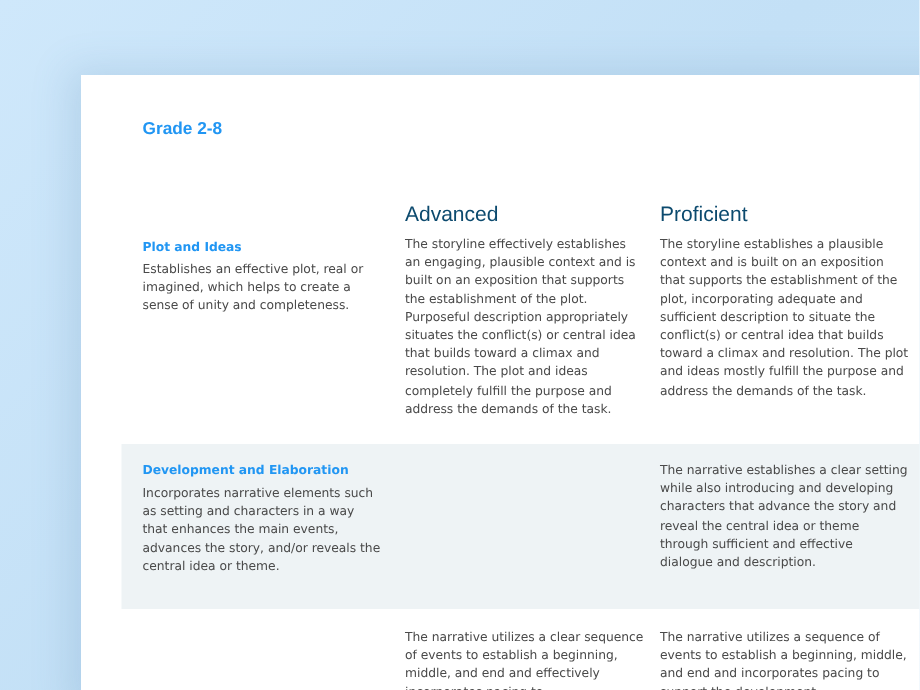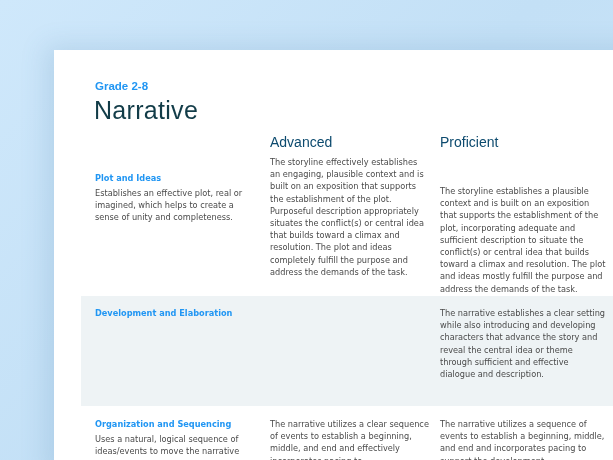--- a/index.html
+++ b/index.html
@@ -41,42 +41,38 @@
   }
   .c1 { left: 14px; width: 160px; }
   .c2 { left: 189px; width: 160px; }
   .c3 { left: 359px; width: 166px; }
 </style>
 </head>
 <body>
 
 <div class="card">
   <div class="grade">Grade 2-8</div>
-  <div class="title">Narrative</div>
 
   <div class="colhead" style="left:216px;">Advanced</div>
   <div class="colhead" style="left:386px;">Proficient</div>
 
   <div class="row" style="top:104px; height:135px;">
-    <div class="cell c1" style="top:18px;">
+    <div class="cell c1" style="top:4px;">
       <div class="crit">Plot and Ideas</div>
       <div>Establishes an effective plot, real or imagined, which helps to create a sense of unity and completeness.</div>
     </div>
     <div class="cell c2" style="top:2px;">The storyline effectively establishes an engaging, plausible context and is built on an exposition that supports the establishment of the plot. Purposeful description appropriately situates the conflict(s) or central idea that builds toward a climax and resolution. The plot and ideas completely fulfill the purpose and address the demands of the task.</div>
-    <div class="cell c3" style="top:2px;margin-top:29px;">The storyline establishes a plausible context and is built on an exposition that supports the establishment of the plot, incorporating adequate and sufficient description to situate the conflict(s) or central idea that builds toward a climax and resolution. The plot and ideas mostly fulfill the purpose and address the demands of the task.</div>
+    <div class="cell c3" style="top:2px;">The storyline establishes a plausible context and is built on an exposition that supports the establishment of the plot, incorporating adequate and sufficient description to situate the conflict(s) or central idea that builds toward a climax and resolution. The plot and ideas mostly fulfill the purpose and address the demands of the task.</div>
   </div>
 
   <div class="row shaded" style="top:246px; height:110px;">
     <div class="cell c1" style="top:11px;">
       <div class="crit">Development and Elaboration</div>
+      <div>Incorporates narrative elements such as setting and characters in a way that enhances the main events, advances the story, and/or reveals the central idea or theme.</div>
     </div>
     <div class="cell c3" style="top:11px;">The narrative establishes a clear setting while also introducing and developing characters that advance the story and reveal the central idea or theme through sufficient and effective dialogue and description.</div>
   </div>
 
   <div class="row" style="top:366px; height:80px;">
-    <div class="cell c1" style="top:2px;">
-      <div class="crit">Organization and Sequencing</div>
-      <div>Uses a natural, logical sequence of ideas/events to move the narrative</div>
-    </div>
     <div class="cell c2" style="top:2px;">The narrative utilizes a clear sequence of events to establish a beginning, middle, and end and effectively incorporates pacing to</div>
     <div class="cell c3" style="top:2px;">The narrative utilizes a sequence of events to establish a beginning, middle, and end and incorporates pacing to support the development</div>
   </div>
 </div>
 
 </body></html>

